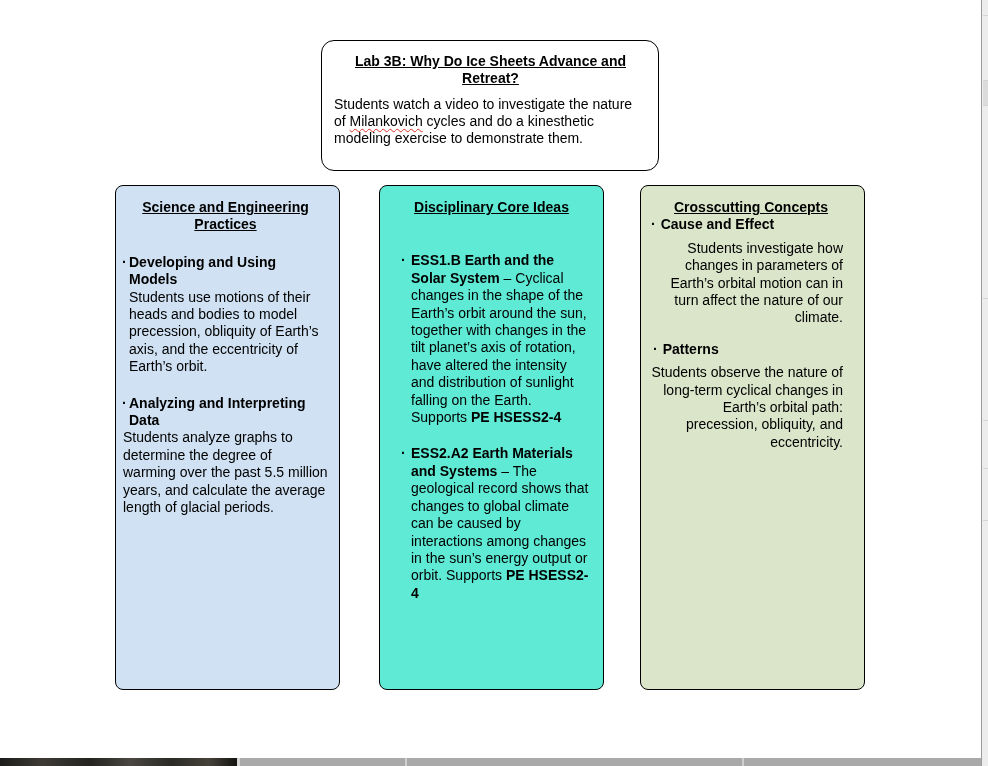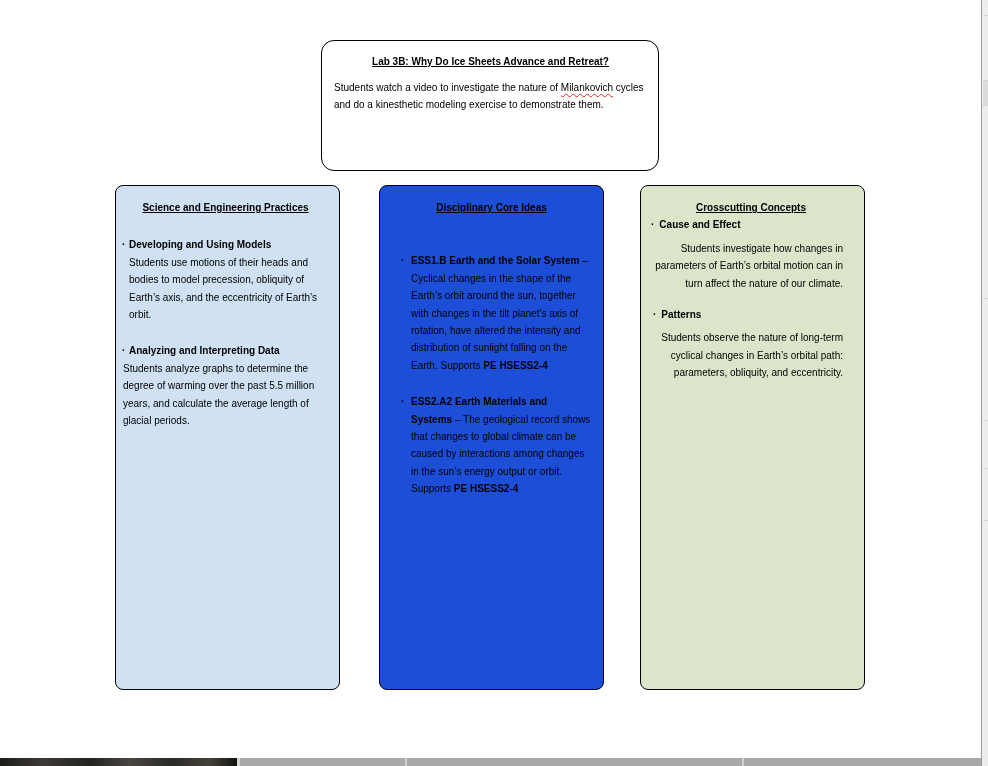--- a/index.html
+++ b/index.html
@@ -1,21 +1,21 @@
 <!DOCTYPE html>
 <html><head>
 <meta charset="utf-8">
 <style>
   * { margin:0; padding:0; box-sizing:border-box; }
   html,body { background:#ffffff; }
   .canvas {
     position:relative; width:988px; height:766px; overflow:hidden;
     background:#ffffff; color:#000;
     font-family:"Liberation Sans", sans-serif;
-    font-size:10px; line-height:17.4px;
+    font-size:14px; line-height:17.4px;
   }
 
   
   .title-card {
     position:absolute; left:321px; top:40px; width:338px; height:131px;
     background:#ffffff; border:1.6px solid #000; border-radius:13px;
     padding:11px 11px 0 12px;
   }
   .title-card .heading {
     font-weight:bold; text-decoration:underline; text-align:center;
@@ -102,21 +102,21 @@
       <div>Students use motions of their heads and bodies to model precession, obliquity of Earth’s axis, and the eccentricity of Earth’s orbit.</div>
     </div>
 
     <div class="hang item2">
       <span class="dot">·</span>
       <div class="btitle">Analyzing and Interpreting Data</div>
       <div class="body-flush">Students analyze graphs to determine the degree of warming over the past 5.5 million years, and calculate the average length of glacial periods.</div>
     </div>
   </div>
 
-  <div class="col col-orange" style="background-color: #1d4ed8;">
+  <div class="col col-orange" style="background-color: #5eead4;">
     <div class="heading">Disciplinary Core Ideas</div>
 
     <div class="item item1">
       <span class="dot">·</span><span class="btitle">ESS1.B Earth and the Solar System</span><span> – Cyclical changes in the shape of the Earth’s orbit around the sun, together with changes in the tilt planet’s axis of rotation, have altered the intensity and distribution of sunlight falling on the Earth. Supports </span><span class="btitle">PE HSESS2-4</span>
     </div>
 
     <div class="item item2">
       <span class="dot">·</span><span class="btitle">ESS2.A2 Earth Materials and Systems</span><span> – The geological record shows that changes to global climate can be caused by interactions among changes in the sun’s energy output or orbit. Supports </span><span class="btitle">PE HSESS2-4</span>
     </div>
   </div>
@@ -125,21 +125,21 @@
     <div class="heading">Crosscutting Concepts</div>
 
     <div class="g-bullet">
       <span class="dot">·</span><span class="btitle">Cause and Effect</span>
     </div>
     <div class="g-body">Students investigate how changes in parameters of Earth’s orbital motion can in turn affect the nature of our climate.</div>
 
     <div class="g-bullet second">
       <span class="dot">·</span><span class="btitle">Patterns</span>
     </div>
-    <div class="g-body">Students observe the nature of long-term cyclical changes in Earth’s orbital path: parameters, obliquity, and eccentricity.</div>
+    <div class="g-body">Students observe the nature of long-term cyclical changes in Earth’s orbital path: precession, obliquity, and eccentricity.</div>
   </div>
 
   <div class="scroll-track" style="border-left: 1px solid rgb(155, 155, 155); background-color: rgb(237, 237, 237);">
     <div class="scroll-thumb" style="background-color: rgb(220, 220, 220);"></div>
     <div class="track-mark" style="top: 15px; background-color: rgb(212, 212, 212);"></div>
     <div class="track-mark" style="top: 80px; background-color: rgb(212, 212, 212);"></div>
     <div class="track-mark" style="top: 105px; background-color: rgb(212, 212, 212);"></div>
     <div class="track-mark" style="top: 298px; background-color: rgb(212, 212, 212);"></div>
     <div class="track-mark" style="top: 420px; background-color: rgb(212, 212, 212);"></div>
     <div class="track-mark" style="top: 468px; background-color: rgb(212, 212, 212);"></div>

